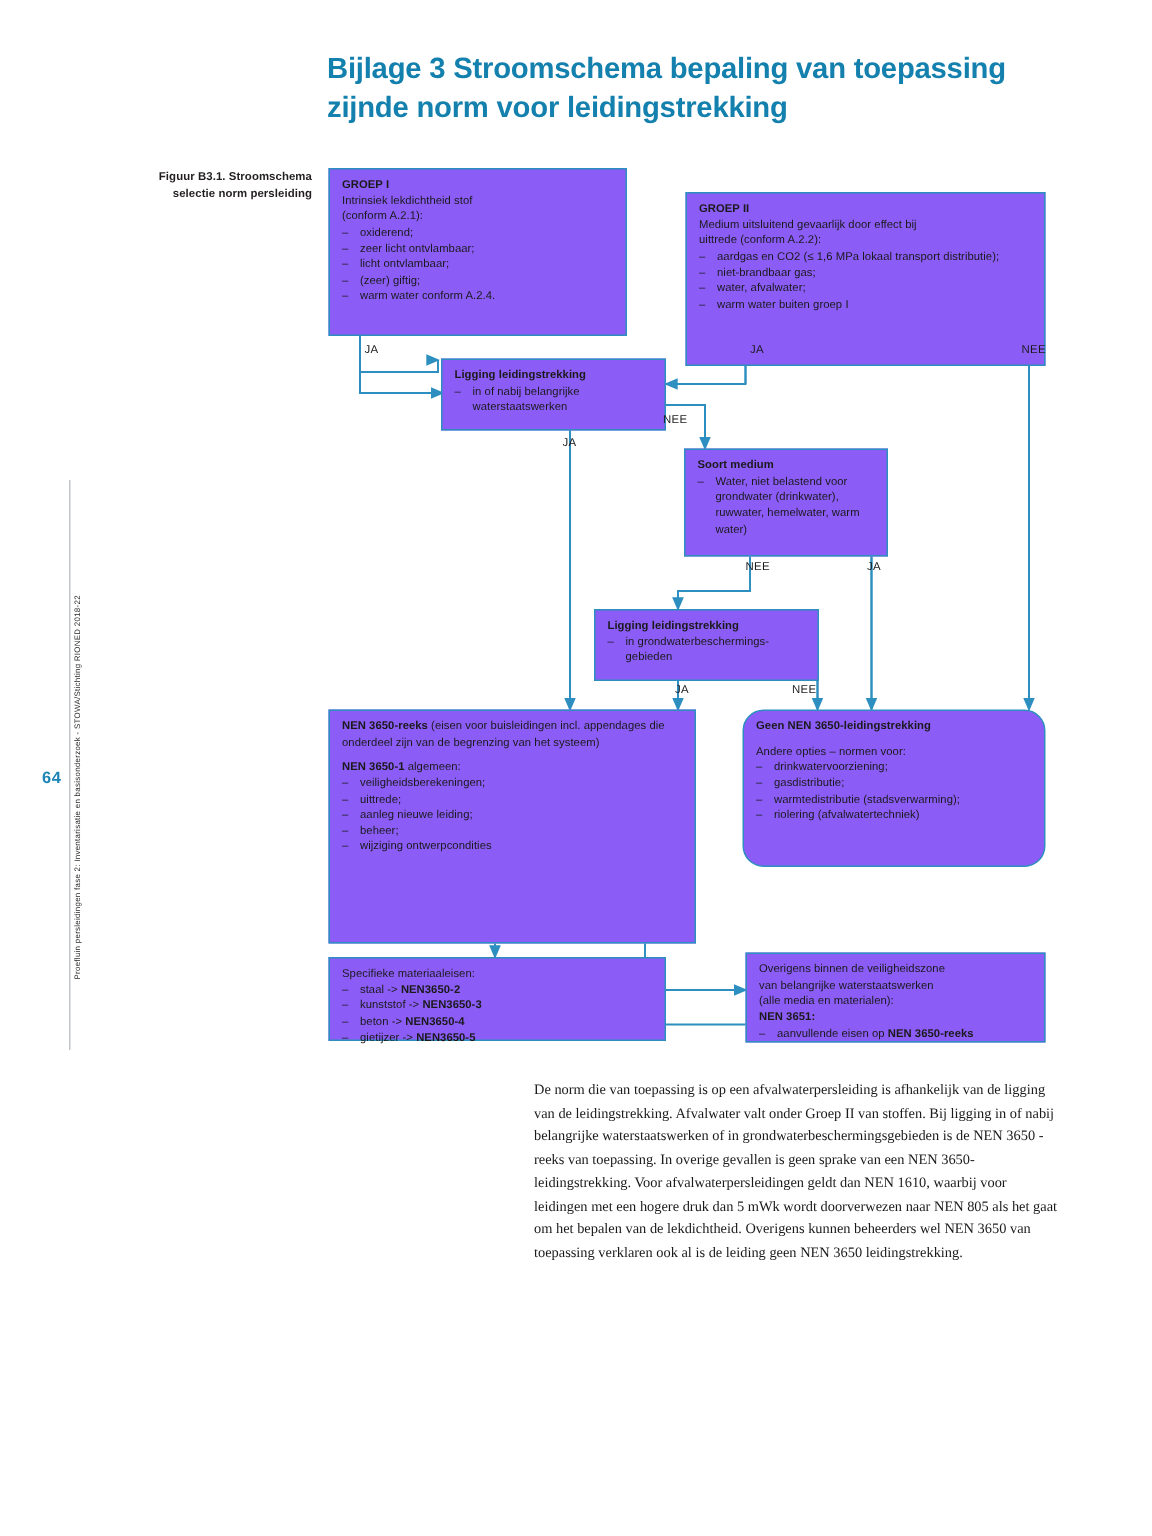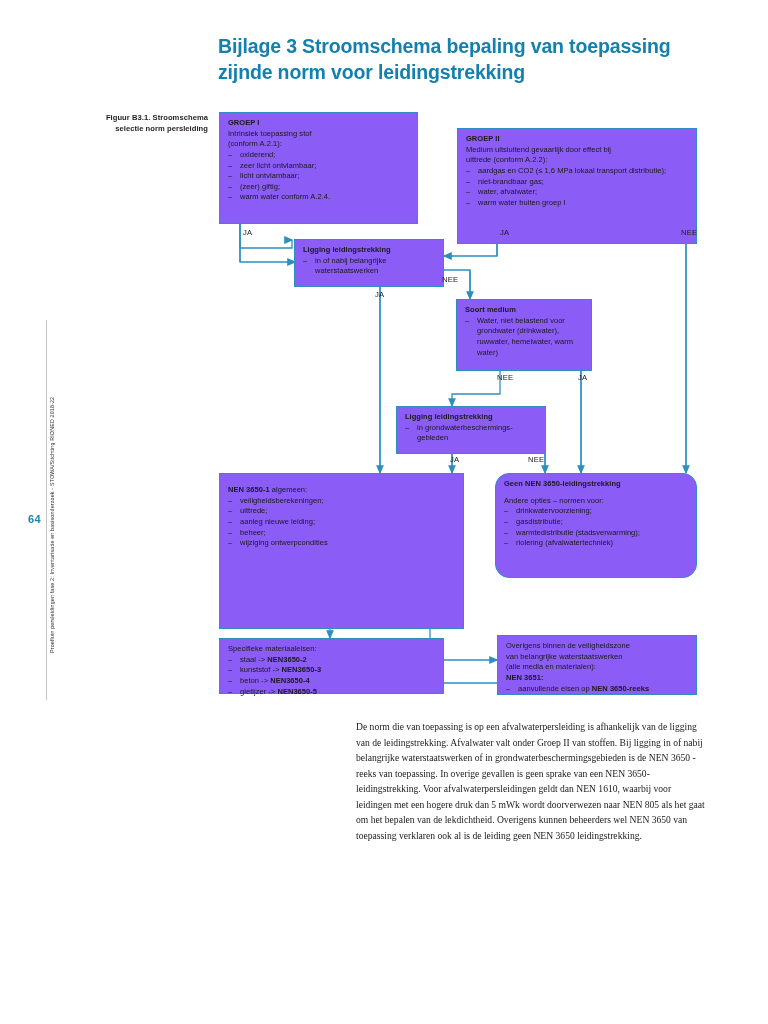--- a/index.html
+++ b/index.html
@@ -143,21 +143,21 @@
         <path d="M380,287 L380,470"></path>
         <path d="M470,270 L470,296"></path>
         <path d="M452,454 L452,470"></path>
         <path d="M545,454 L545,470"></path>
         <path d="M581,371 L581,470"></path>
       </g>
     </svg>
 
     <div class="box" style="left:219px;top:112px;width:199px;height:112px;">
       <div class="hd">GROEP I</div>
-      <div>Intrinsiek toepassing stof</div>
+      <div>Intrinsiek lekdichtheid stof</div>
       <div>(conform A.2.1):</div>
       <ul class="dash">
         <li>oxiderend;</li>
         <li>zeer licht ontvlambaar;</li>
         <li>licht ontvlambaar;</li>
         <li>(zeer) giftig;</li>
         <li>warm water conform A.2.4.</li>
       </ul>
     </div>
 
@@ -188,20 +188,23 @@
     </div>
 
     <div class="box" style="left:396px;top:406px;width:150px;height:48px;">
       <div class="hd">Ligging leidingstrekking</div>
       <ul class="dash">
         <li>in grondwaterbeschermings-gebieden</li>
       </ul>
     </div>
 
     <div class="box" style="left:219px;top:473px;width:245px;height:156px;">
+      <div>
+        <b>NEN 3650-reeks</b><span> (eisen voor buisleidingen incl. appendages die onderdeel zijn van de begrenzing van het systeem)</span>
+      </div>
       <div class="spacer"></div>
       <div>
         <b>NEN 3650-1</b><span> algemeen:</span>
       </div>
       <ul class="dash">
         <li>veiligheidsberekeningen;</li>
         <li>uittrede;</li>
         <li>aanleg nieuwe leiding;</li>
         <li>beheer;</li>
         <li>wijziging ontwerpcondities</li>

